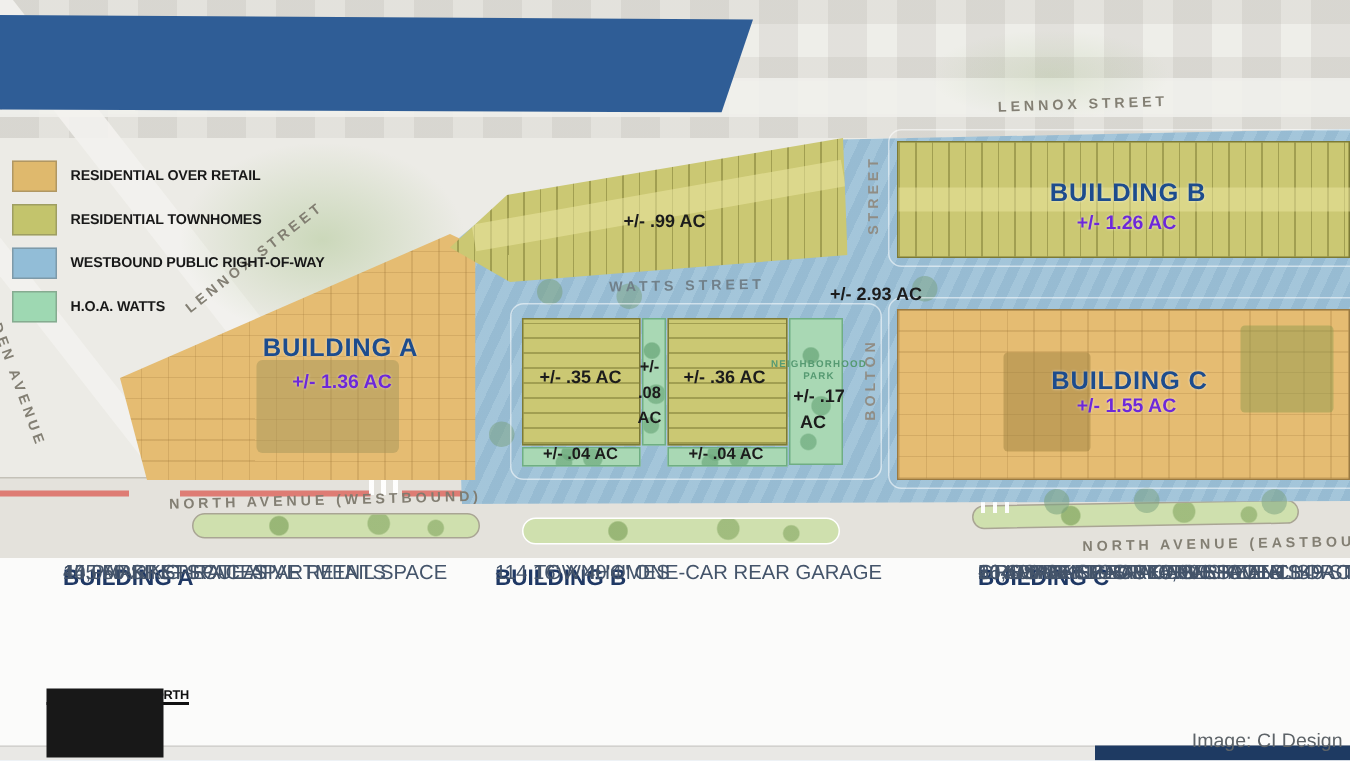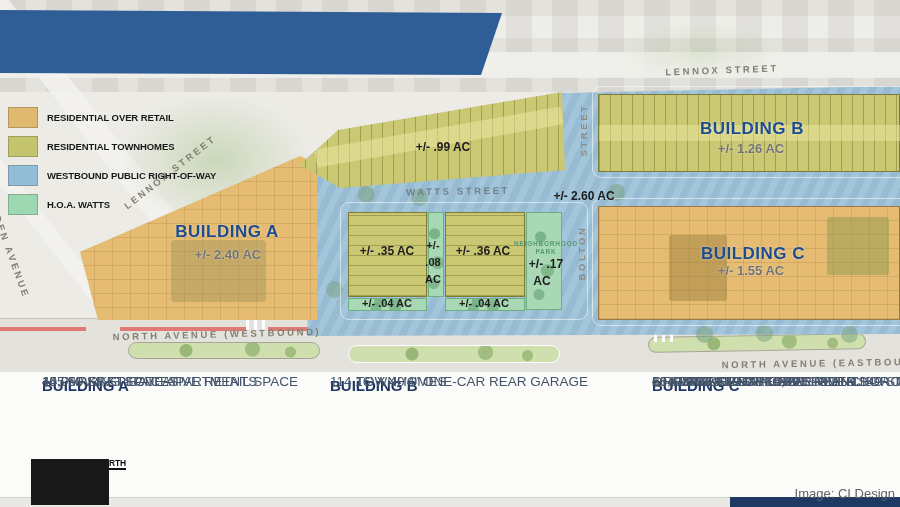--- a/index.html
+++ b/index.html
@@ -73,21 +73,21 @@
   #p36{left:445px;top:212px;width:80px;height:85px;border:1px solid #7c7a36;}
   #p08{left:428px;top:212px;width:16px;height:85px;}
   #park17{left:526px;top:212px;width:36px;height:98px;}
   #p04a{left:348px;top:298px;width:79px;height:13px;}
   #p04b{left:445px;top:298px;width:80px;height:13px;}
 
   
   .mlabel{transform:translate(-50%,-50%);white-space:nowrap;}
   .road-label{font-size:9.5px;letter-spacing:2.6px;color:#7e7a6e;font-weight:bold;opacity:.95;}
   .bname{font-size:17px;font-weight:bold;color:#1d4c8d;letter-spacing:.5px;text-shadow:0 0 2px rgba(255,255,255,.6);}
-  .barea{font-size:13px;font-weight:bold;color:#737373;text-shadow:0 0 2px rgba(255,255,255,.6);}
+  .barea{font-size:13px;font-weight:bold;color:#6d28d9;text-shadow:0 0 2px rgba(255,255,255,.6);}
   .ac{font-size:12px;font-weight:600;color:#1c1c1c;}
   .ac-sm{font-size:11px;font-weight:600;color:#1c1c1c;}
   .park-txt{font-size:6.5px;font-weight:bold;letter-spacing:.8px;color:#569a72;}
 
   
   .banner{left:0;top:8px;width:512px;height:70px;background:#2f5d96;
     clip-path:polygon(0 2px,502px 5px,481px 67px,0 65px);
     box-shadow:0 3px 6px rgba(0,0,0,.25);}
   .banner-title{left:85px;top:27px;font-size:28px;font-weight:bold;color:#ffffff;letter-spacing:.5px;white-space:nowrap;}
 
@@ -174,27 +174,27 @@
   <div class="mlabel road-label" style="left:722px;top:70px;transform:translate(-50%,-50%) rotate(-2deg);">LENNOX STREET</div>
   <div class="mlabel road-label" style="left:170px;top:172px;transform:translate(-50%,-50%) rotate(-38deg);">LENNOX STREET</div>
   <div class="mlabel road-label" style="left:8px;top:246px;transform:translate(-50%,-50%) rotate(70deg);">LINDEN AVENUE</div>
   <div class="mlabel road-label" style="left:458px;top:191px;color:#6f7d86;transform:translate(-50%,-50%) rotate(-1deg);">WATTS STREET</div>
   <div class="mlabel road-label" style="left:583px;top:130px;color:#8f8a80;transform:translate(-50%,-50%) rotate(-90deg);">STREET</div>
   <div class="mlabel road-label" style="left:581px;top:253px;color:#8f8a80;transform:translate(-50%,-50%) rotate(-90deg);">BOLTON</div>
   <div class="mlabel road-label" style="left:217px;top:334px;transform:translate(-50%,-50%) rotate(-1.5deg);">NORTH AVENUE (WESTBOUND)</div>
   <div class="mlabel road-label" style="left:822px;top:363px;transform:translate(-50%,-50%) rotate(-1deg);">NORTH AVENUE (EASTBOUND</div>
 
   <div class="mlabel bname" style="left:227px;top:232px;">BUILDING A</div>
-  <div class="mlabel barea" style="left:228px;top:254px;">+/- 2.40 AC</div>
+  <div class="mlabel barea" style="left:228px;top:254px;">+/- 1.36 AC</div>
   <div class="mlabel bname" style="left:752px;top:129px;">BUILDING B</div>
   <div class="mlabel barea" style="left:751px;top:148px;">+/- 1.26 AC</div>
   <div class="mlabel bname" style="left:753px;top:254px;">BUILDING C</div>
   <div class="mlabel barea" style="left:751px;top:270px;">+/- 1.55 AC</div>
   <div class="mlabel ac" style="left:443px;top:147px;">+/- .99 AC</div>
-  <div class="mlabel ac" style="left:584px;top:196px;">+/- 2.60 AC</div>
+  <div class="mlabel ac" style="left:584px;top:196px;">+/- 2.93 AC</div>
   <div class="mlabel ac" style="left:387px;top:251px;">+/- .35 AC</div>
   <div class="mlabel ac" style="left:483px;top:251px;">+/- .36 AC</div>
   <div class="mlabel ac-sm" style="left:433px;top:245px;">+/-</div>
   <div class="mlabel ac-sm" style="left:433px;top:262px;">.08</div>
   <div class="mlabel ac-sm" style="left:433px;top:279px;">AC</div>
   <div class="mlabel park-txt" style="left:546px;top:243px;">NEIGHBORHOOD</div>
   <div class="mlabel park-txt" style="left:546px;top:251px;">PARK</div>
   <div class="mlabel ac" style="left:546px;top:264px;">+/- .17</div>
   <div class="mlabel ac" style="left:542px;top:281px;">AC</div>
   <div class="mlabel ac-sm" style="left:387px;top:303px;">+/- .04 AC</div>

